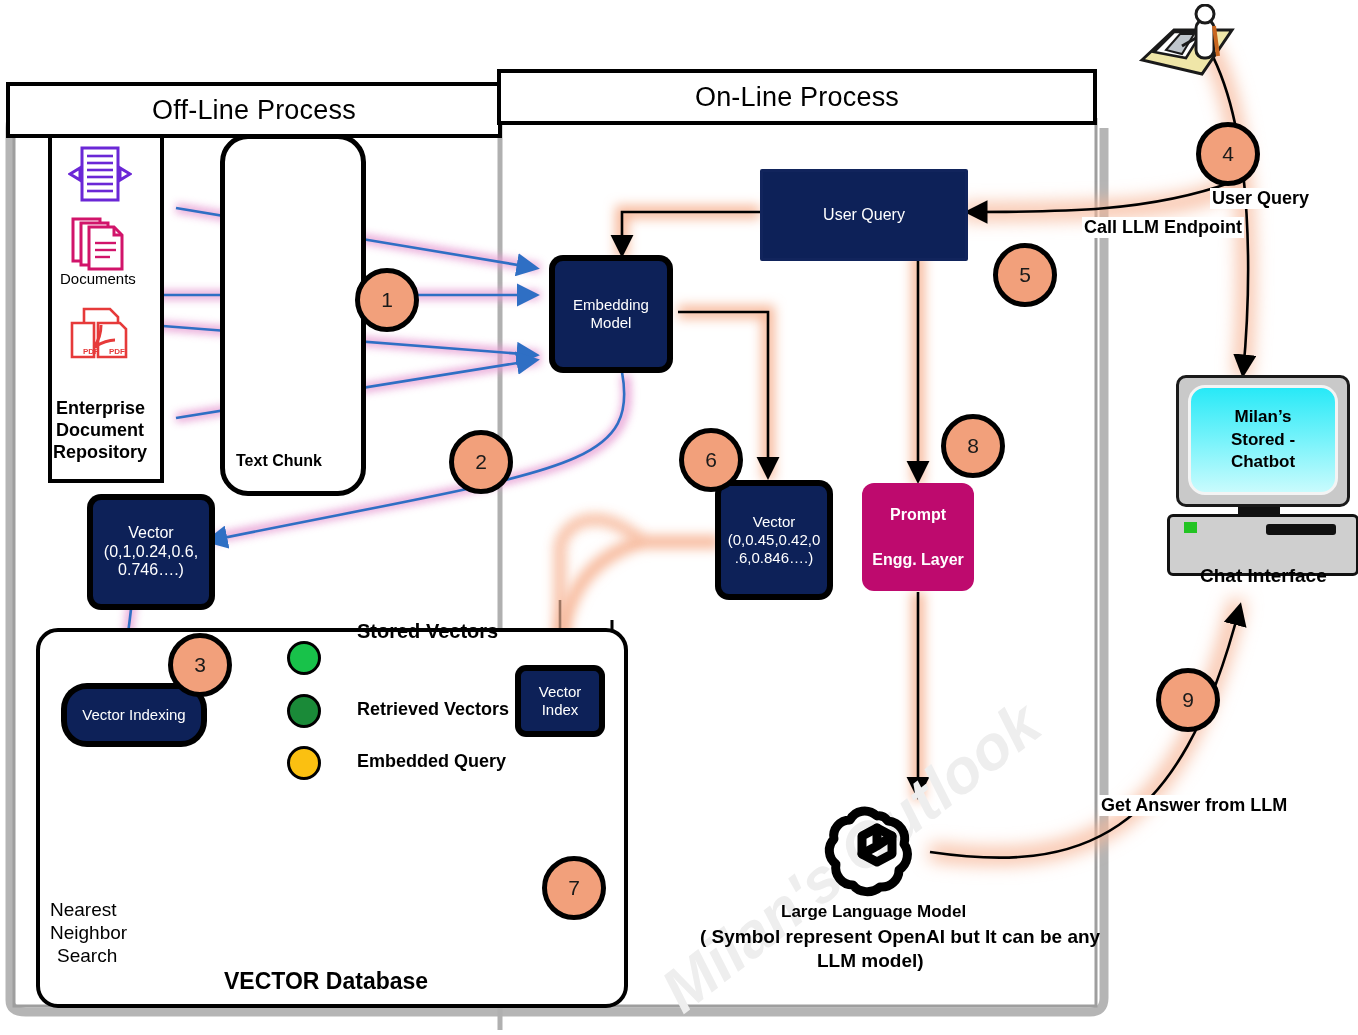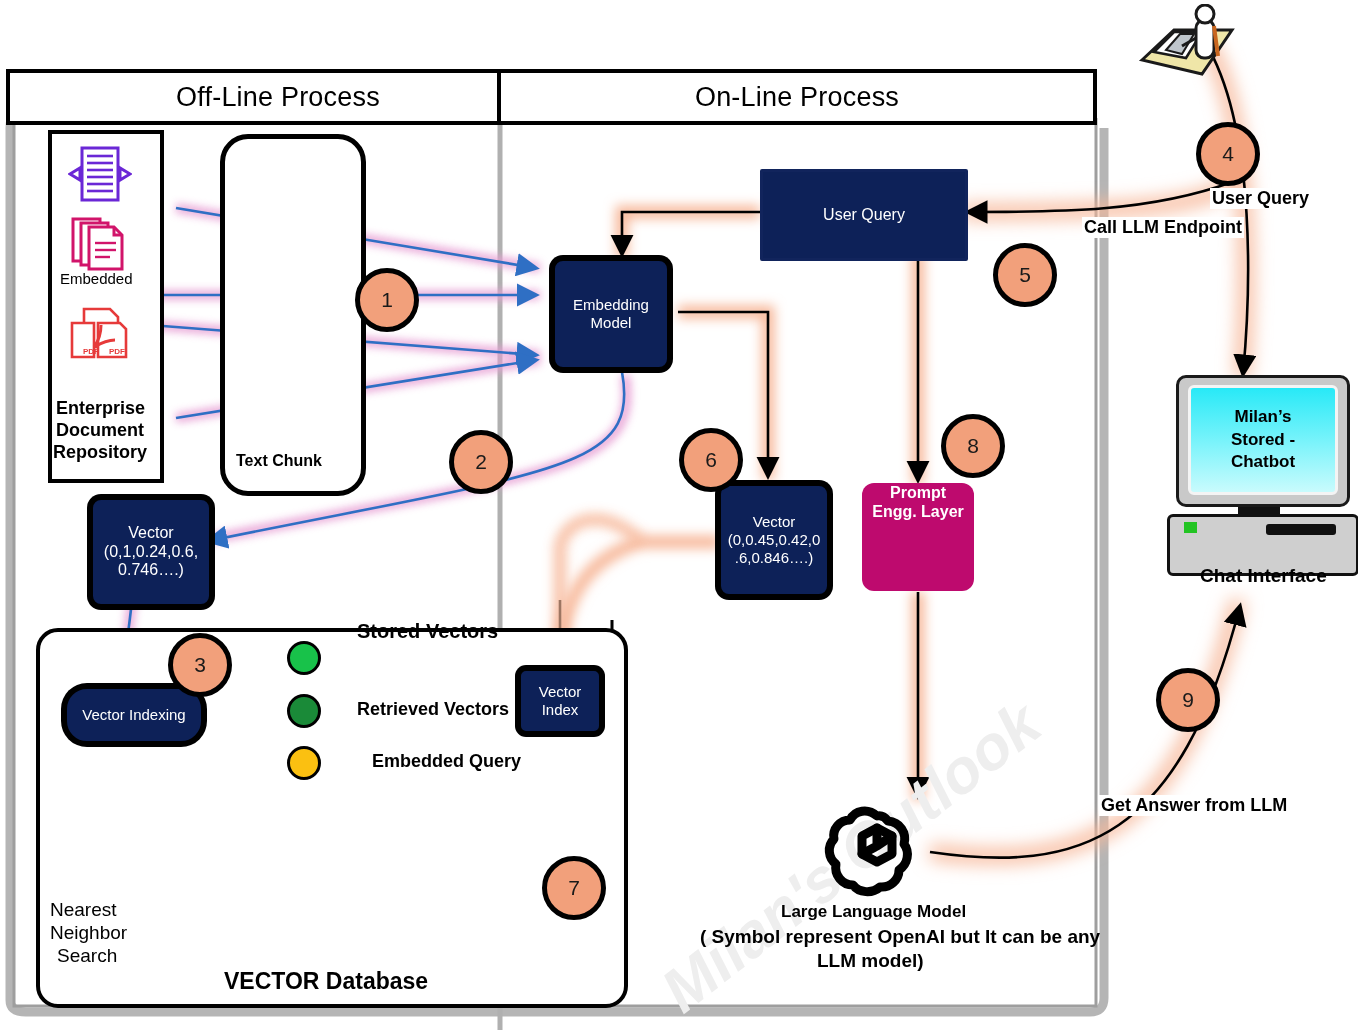--- a/index.html
+++ b/index.html
@@ -23,22 +23,22 @@
   .navy{
     position:absolute;background:#0d2158;color:#fff;
     display:flex;flex-direction:column;align-items:center;justify-content:center;
     text-align:center;line-height:1.18;z-index:22;
   }
   .navy.sketch{border:5px solid #000;border-radius:13px;
      box-shadow:0 0 0 1px #000;}
   .navy.sharp{border:3px solid #11245c;}
   .magenta{
     position:absolute;background:#be0a6e;color:#fff;font-weight:bold;
-    display:flex;flex-direction:column;align-items:center;
-    text-align:center;line-height:1.2;border-radius:12px;z-index:22;
+    display:flex;flex-direction:column;align-items:center;justify-content:center;
+    text-align:center;line-height:1.2;border-radius:12px;z-index:22;gap:26px;
   }
 
   
   .numc{
     position:absolute;border-radius:50%;background:#f2a07b;border:5px solid #000;
     display:flex;align-items:center;justify-content:center;
     font-size:21px;color:#1a1a1a;z-index:28;
   }
 
   
@@ -161,21 +161,21 @@
 
     <g filter="url(#gOrg)" stroke="#f7b89a" stroke-width="12" fill="none" opacity=".9">
       <path d="M560,690 L560,546 C566,520 600,505 640,540"></path>
     </g>
 
     <g stroke="#000" stroke-width="2.6" fill="none" marker-end="url(#arrK)">
       <path d="M560,760 L560,724"></path>
     </g>
   </svg>
 
-  <div class="banner" style="left:6px;top:69px;width:488px;height:48px;padding-left:24px;">
+  <div class="banner" style="left:6px;top:82px;width:488px;height:48px;">
     <span>Off-Line Process</span>
   </div>
 
   <div class="banner" style="left:497px;top:69px;width:592px;height:48px;">
     <span>On-Line Process</span>
   </div>
 
   <div class="repo" style="left:48px;top:130px;width:108px;height:345px;">
   </div>
 
@@ -203,21 +203,21 @@
         <path d="M19,12 L44,12 L52,20 L52,54 L19,54 z"></path>
       </g>
       <path d="M44,12 L44,20 L52,20" fill="none" stroke="#d1146a" stroke-width="3"></path>
       <g stroke="#d1146a" stroke-width="2.4">
         <line x1="25" y1="28" x2="46" y2="28"></line>
           <line x1="25" y1="35" x2="46" y2="35"></line>
         <line x1="25" y1="42" x2="40" y2="42"></line>
       </g>
     </svg>
   </div>
-  <div class="lbl nb" style="left:60px;top:270px;font-size:15px;">Embedded</div>
+  <div class="lbl nb" style="left:60px;top:270px;font-size:15px;">Documents</div>
 
   <div class="icowrap" style="left:68px;top:307px;width:66px;height:56px;">
     <svg viewBox="0 0 66 56" width="66" height="56">
       <g fill="#fff" stroke="#e63a3a" stroke-width="2.6">
         <path d="M16,2 L42,2 L50,10 L50,40 L16,40 z"></path>
         <path d="M4,16 L26,16 L26,50 L4,50 z"></path>
         <path d="M30,16 L52,16 L58,22 L58,50 L30,50 z"></path>
       </g>
       <path d="M33,18 C33,30 29,36 26,40 C33,36 40,33 47,33" fill="none" stroke="#e63a3a" stroke-width="3"></path>
       <text x="15" y="47" font-size="8" fill="#e63a3a" font-family="Liberation Sans, sans-serif" font-weight="bold">PDF</text>
@@ -280,21 +280,21 @@
 
   <div class="navy sketch" style="left:62px;top:684px;width:134px;height:52px;font-size:15px;border-radius:25px;">
     <span>Vector Indexing</span>
   </div>
 
   <div class="dot" style="left:287px;top:641px;width:28px;height:28px;background:#18c24a;"></div>
   <div class="lbl" style="left:357px;top:620px;font-size:20px;">Stored Vectors</div>
   <div class="dot" style="left:287px;top:694px;width:28px;height:28px;background:#1a8a38;"></div>
   <div class="lbl" style="left:357px;top:699px;font-size:18px;">Retrieved Vectors</div>
   <div class="dot" style="left:287px;top:746px;width:28px;height:28px;background:#fbc011;"></div>
-  <div class="lbl" style="left:372px;top:751px;font-size:18px;">Embedded Query</div>
+  <div class="lbl" style="left:357px;top:751px;font-size:18px;">Embedded Query</div>
 
   <div class="navy sketch" style="left:516px;top:666px;width:78px;height:60px;font-size:15px;border-radius:10px;">
     <span>Vector</span>
     <span>Index</span>
   </div>
 
   <svg class="layer" viewBox="0 0 1358 1035">
     <rect x="174" y="832" width="344" height="132" fill="none" stroke="#000" stroke-width="6" stroke-dasharray="26,16"></rect>
     <rect x="229" y="872" width="194" height="72" fill="none" stroke="#b8431e" stroke-width="6" stroke-dasharray="22,14"></rect>
     <g stroke="#000" stroke-width="3">
@@ -358,21 +358,21 @@
       <path d="M18,48 L38,28 L66,28 L50,54 z" fill="#fff" stroke="#1a1a1a" stroke-width="2.5"></path>
       <path d="M30,46 L44,30 L58,30 L46,50 z" fill="#bfc6cc" stroke="#1a1a1a" stroke-width="2"></path>
       <rect x="60" y="16" width="18" height="38" rx="8" fill="#fff" stroke="#1a1a1a" stroke-width="3"></rect>
       <circle cx="69" cy="10" r="9" fill="#fff" stroke="#1a1a1a" stroke-width="3"></circle>
       <path d="M60,34 L46,42" fill="none" stroke="#1a1a1a" stroke-width="3"></path>
       <path d="M78,22 L82,52" fill="none" stroke="#c8661f" stroke-width="4"></path>
     </svg>
   </div>
 
   <div class="mon-body" style="left:1176px;top:375px;width:168px;height:126px;"></div>
-  <div class="mon-screen" style="left:1188px;top:385px;width:144px;height:104px;">
+  <div class="mon-screen" style="left:1188px;top:385px;width:144px;height:104px;border-radius:17px;">
     <div>
       <div>Milan’s</div>
       <div>Stored -</div>
       <div>Chatbot</div>
     </div>
   </div>
   <div class="mon-neck" style="left:1238px;top:500px;width:42px;height:14px;"></div>
   <div class="mon-base" style="left:1167px;top:514px;width:186px;height:56px;"></div>
   <div class="mon-led" style="left:1184px;top:522px;width:13px;height:11px;"></div>
   <div class="mon-slot" style="left:1266px;top:524px;width:70px;height:11px;"></div>

